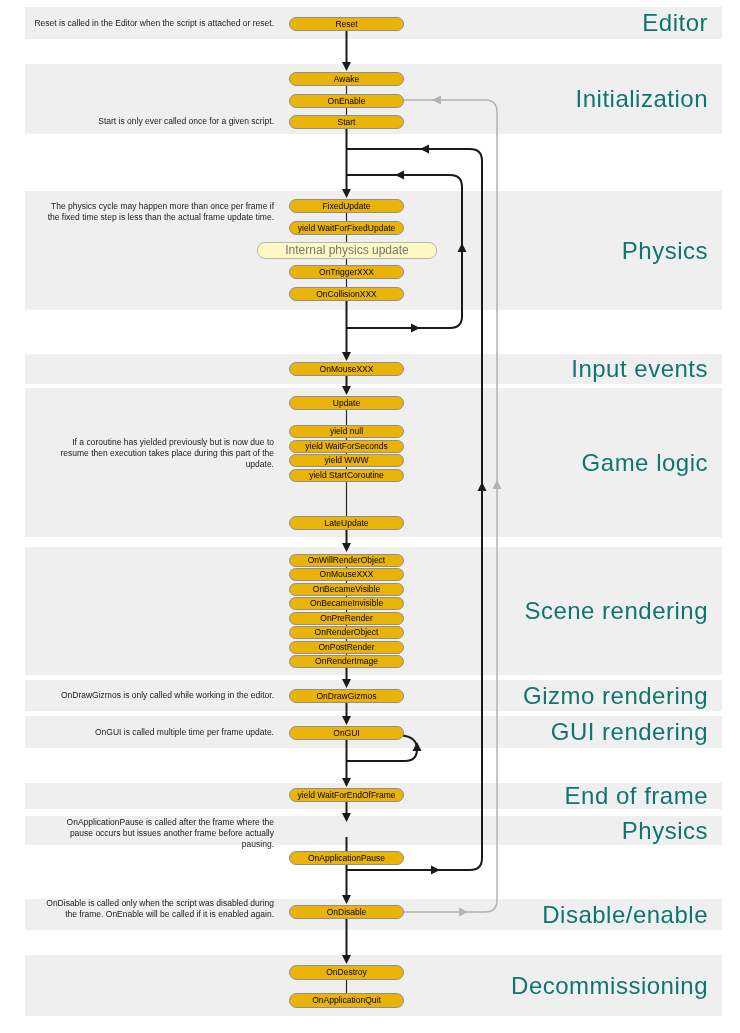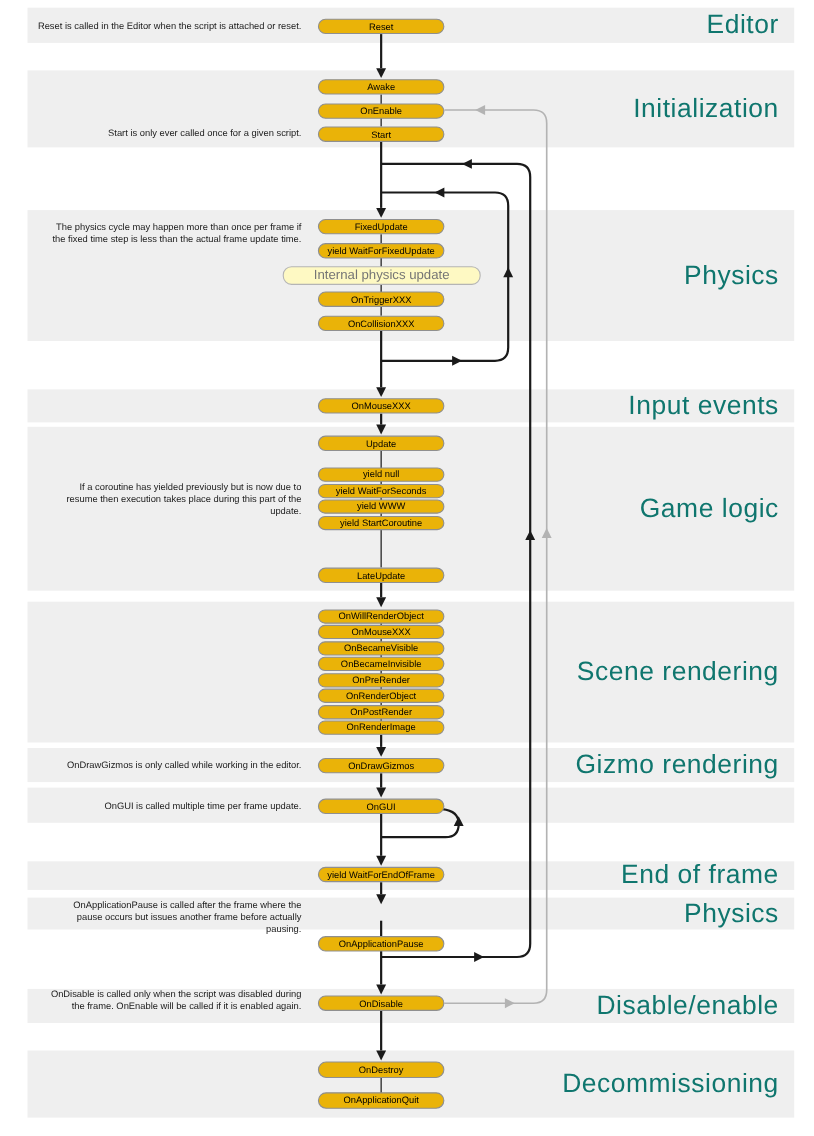--- a/index.html
+++ b/index.html
@@ -103,20 +103,21 @@
   </svg>
 
   <div id="overlay">
       <div class="section-label" style="top: 11px;">Editor</div>
       <div class="section-label" style="top: 87px;">Initialization</div>
       <div class="section-label" style="top: 238.5px;">Physics</div>
       <div class="section-label" style="top: 357px;">Input events</div>
       <div class="section-label" style="top: 450.5px;">Game logic</div>
       <div class="section-label" style="top: 599px;">Scene rendering</div>
       <div class="section-label" style="top: 683.5px;">Gizmo rendering</div>
+      <div class="section-label" style="top: 720px;">GUI rendering</div>
       <div class="section-label" style="top: 784px;">End of frame</div>
       <div class="section-label" style="top: 818.5px;">Physics</div>
       <div class="section-label" style="top: 902.5px;">Disable/enable</div>
       <div class="section-label" style="top: 973.5px;">Decommissioning</div>
       <div class="node" style="left: 289px; width: 115px; top: 17px; height: 14px;">Reset</div>
       <div class="node" style="left: 289px; width: 115px; top: 72px; height: 14px;">Awake</div>
       <div class="node" style="left: 289px; width: 115px; top: 94px; height: 14px;">OnEnable</div>
       <div class="node" style="left: 289px; width: 115px; top: 115px; height: 14px;">Start</div>
       <div class="node" style="left: 289px; width: 115px; top: 199px; height: 14px;">FixedUpdate</div>
       <div class="node" style="left: 289px; width: 115px; top: 221px; height: 14px;">yield WaitForFixedUpdate</div>

